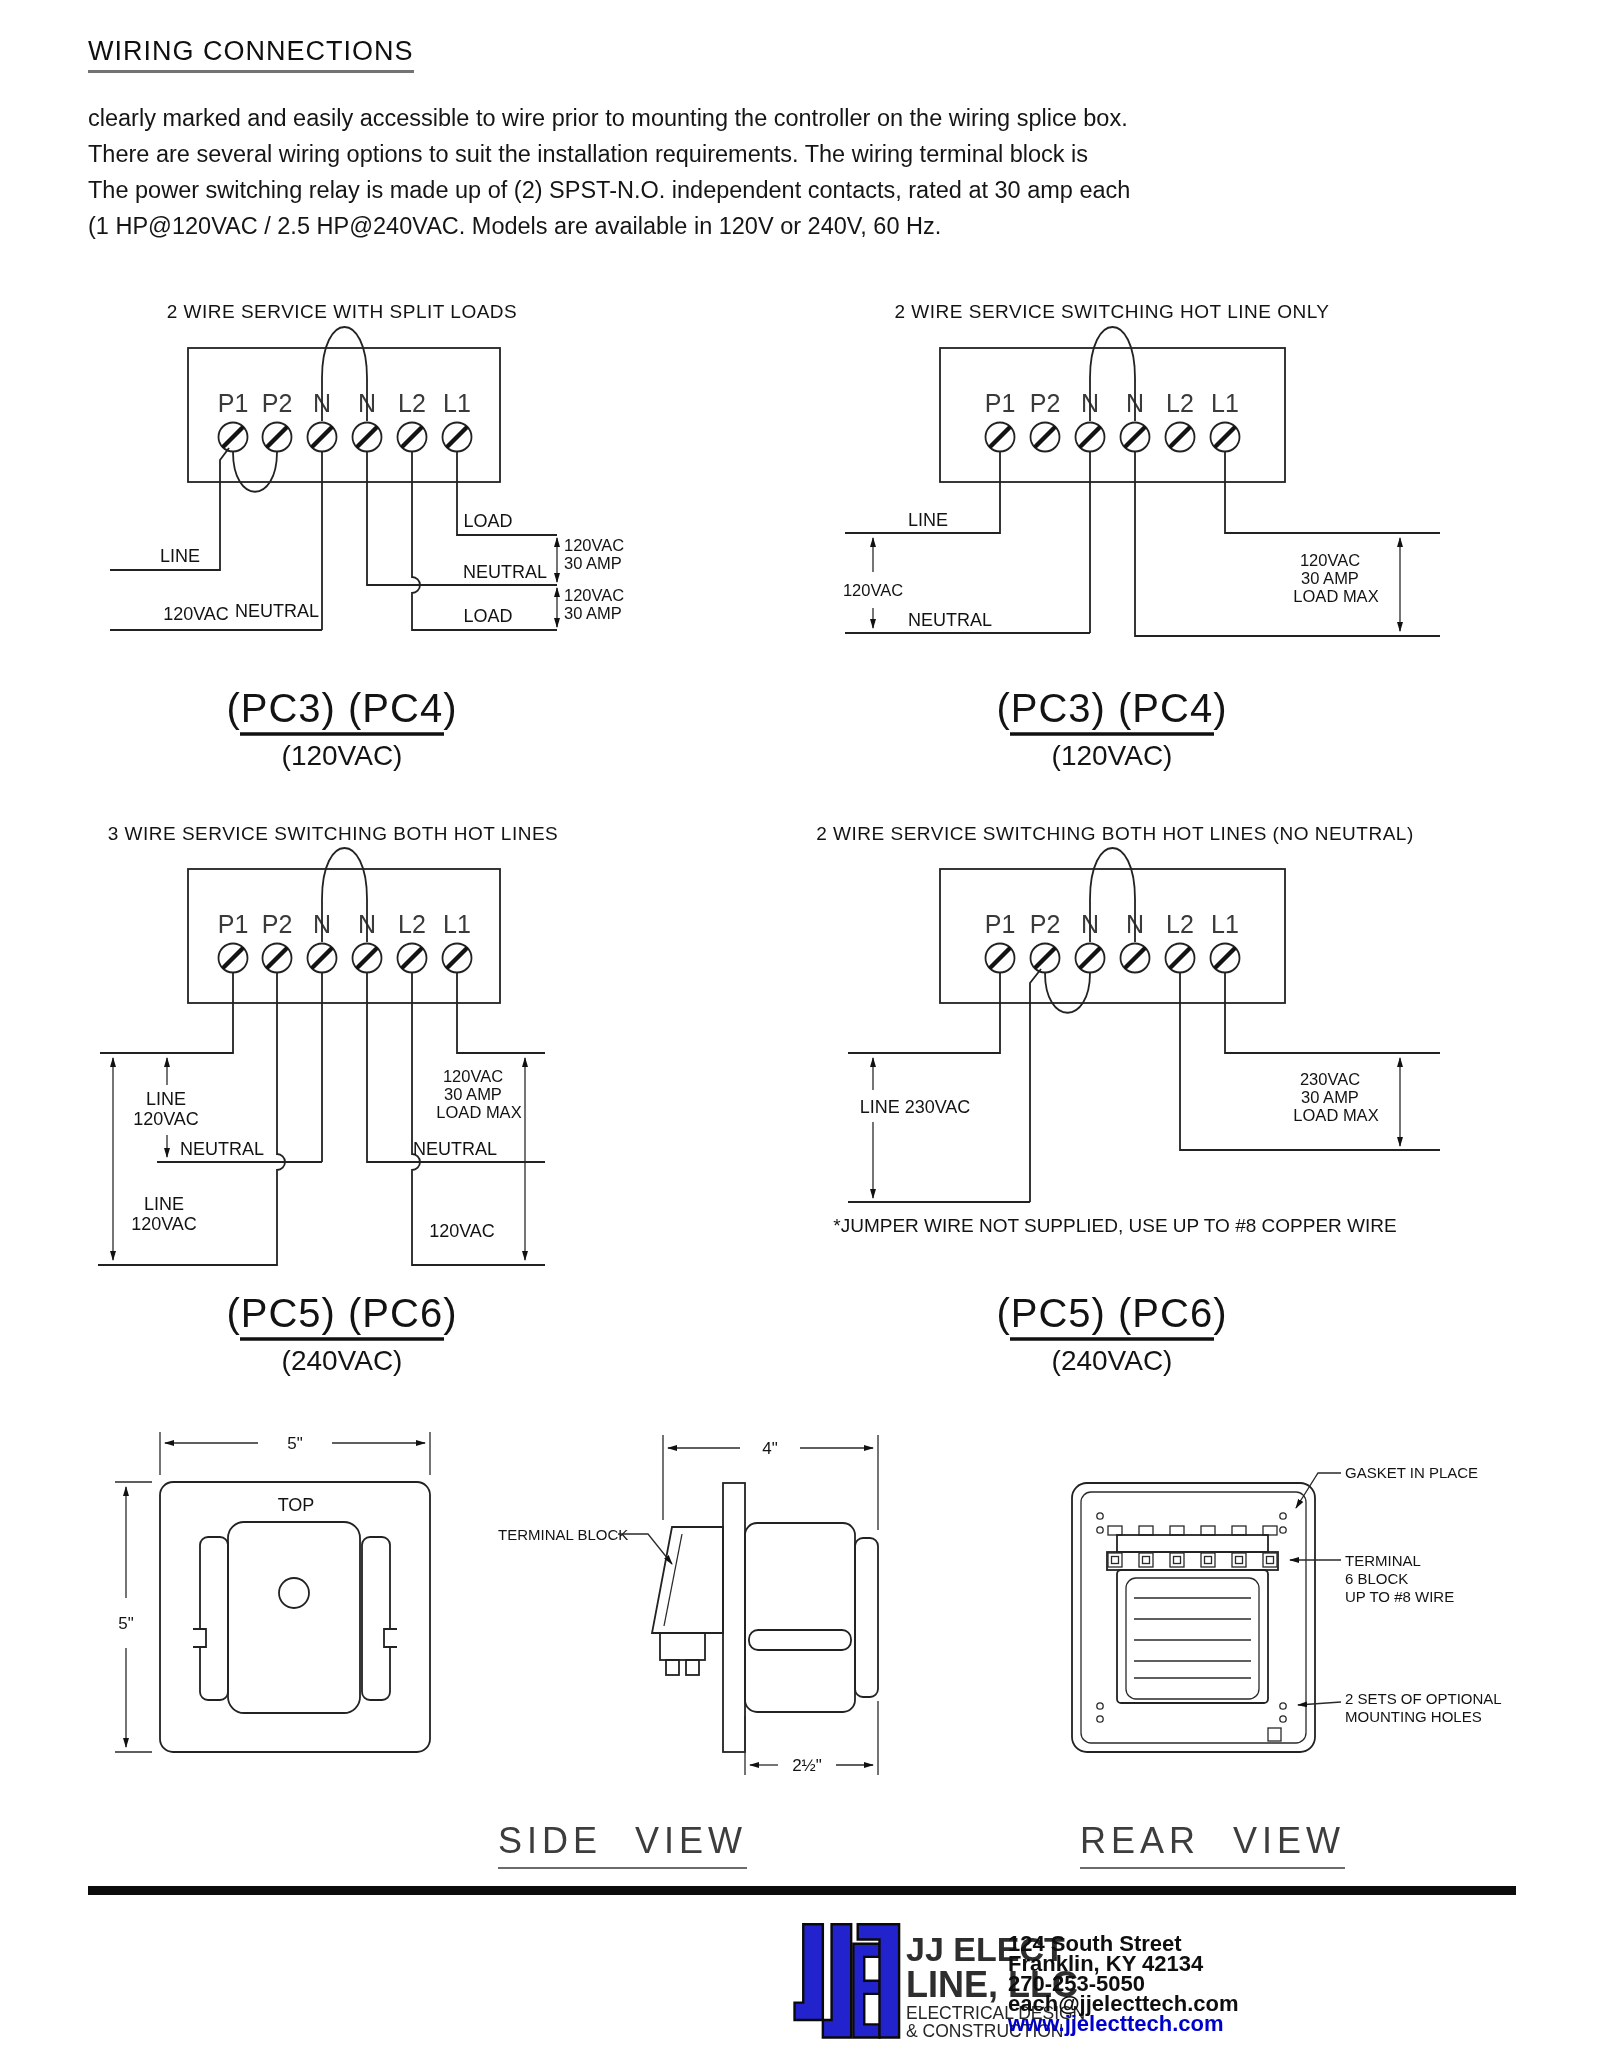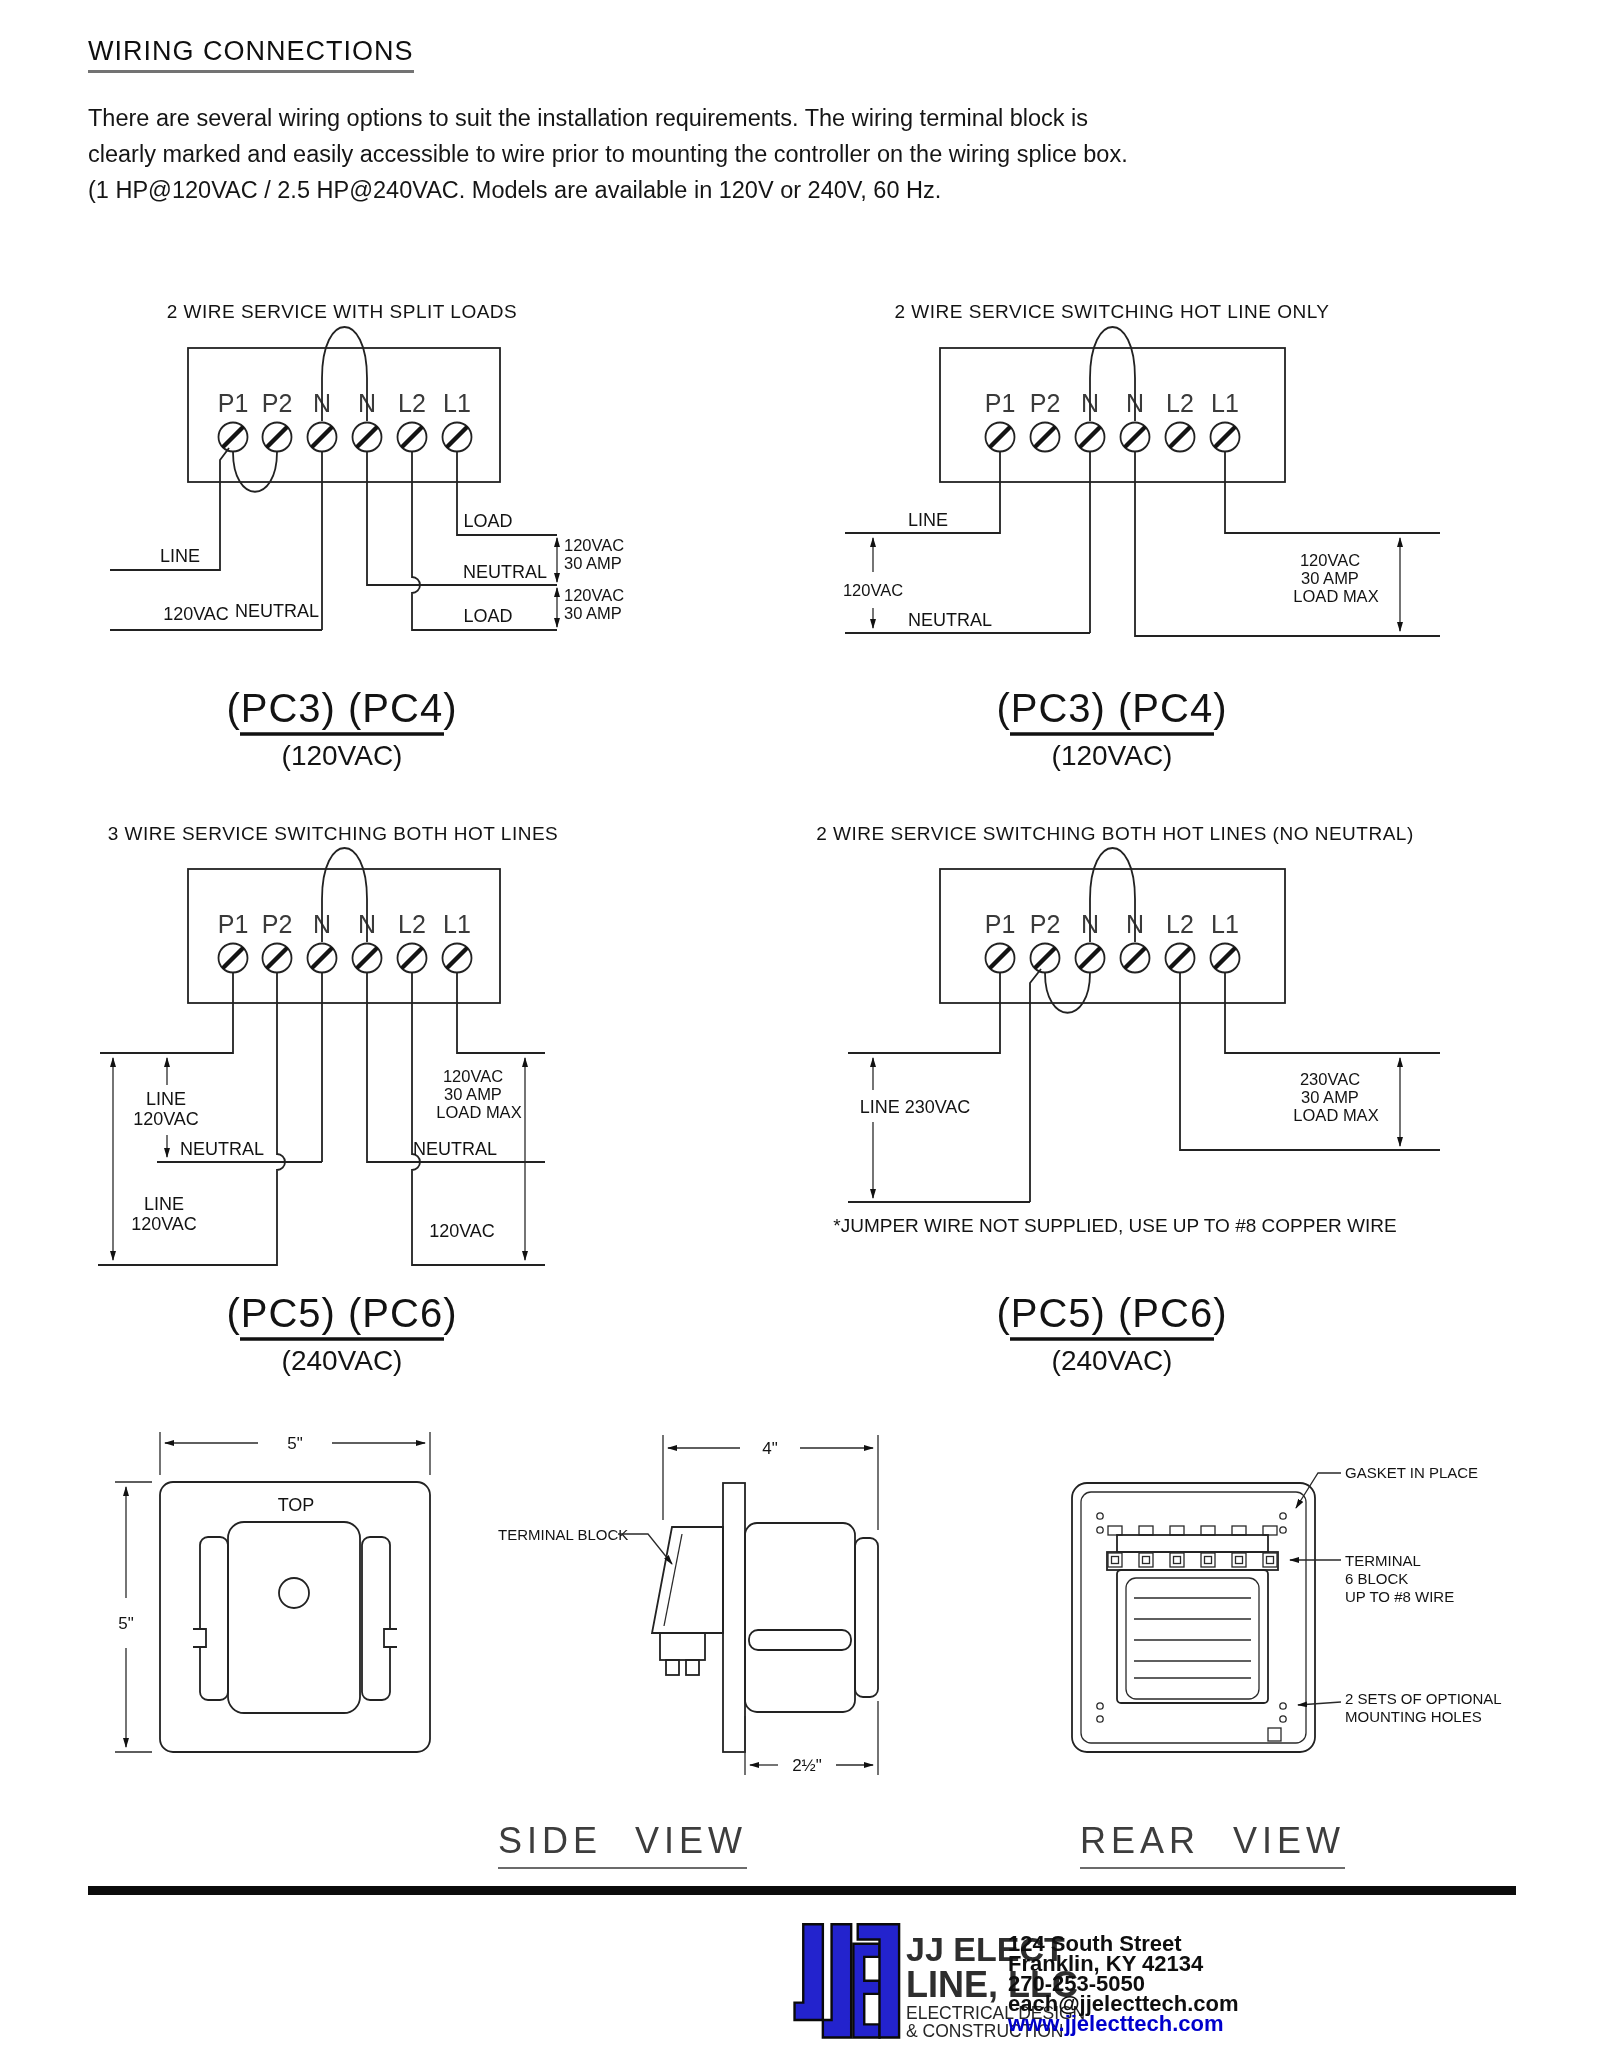--- a/index.html
+++ b/index.html
@@ -34,22 +34,23 @@
   #f-contact{left:1008px;top:1924px;font-size:22px;font-weight:bold;line-height:20px;color:#0e0e0e;margin-top:10px;}
   #f-web{color:#0000cc;}
 </style>
 </head>
 <body>
 
 <div id="page">
 
   <div class="abs" id="doc-title">WIRING CONNECTIONS</div>
   <div class="abs" id="intro">
+    <div>clearly marked and easily accessible to wire prior to mounting the controller on the wiring splice box.</div>
     <div>There are several wiring options to suit the installation requirements. The wiring terminal block is</div>
-    <div>clearly marked and easily accessible to wire prior to mounting the controller on the wiring splice box.</div>
+    <div>The power switching relay is made up of (2) SPST-N.O. independent contacts, rated at 30 amp each</div>
     <div>(1 HP@120VAC / 2.5 HP@240VAC. Models are available in 120V or 240V, 60 Hz.</div>
   </div>
 
   <svg class="abs" style="left:0;top:0" width="1600" height="2071" viewBox="0 0 1600 2071">
     <defs>
       <marker id="ah" viewBox="0 0 10 6" refX="9" refY="3" markerWidth="10" markerHeight="6" markerUnits="userSpaceOnUse" orient="auto">
           <path d="M0,0 L10,3 L0,6 Z" fill="#111"></path>
         </marker>
     </defs>
 

